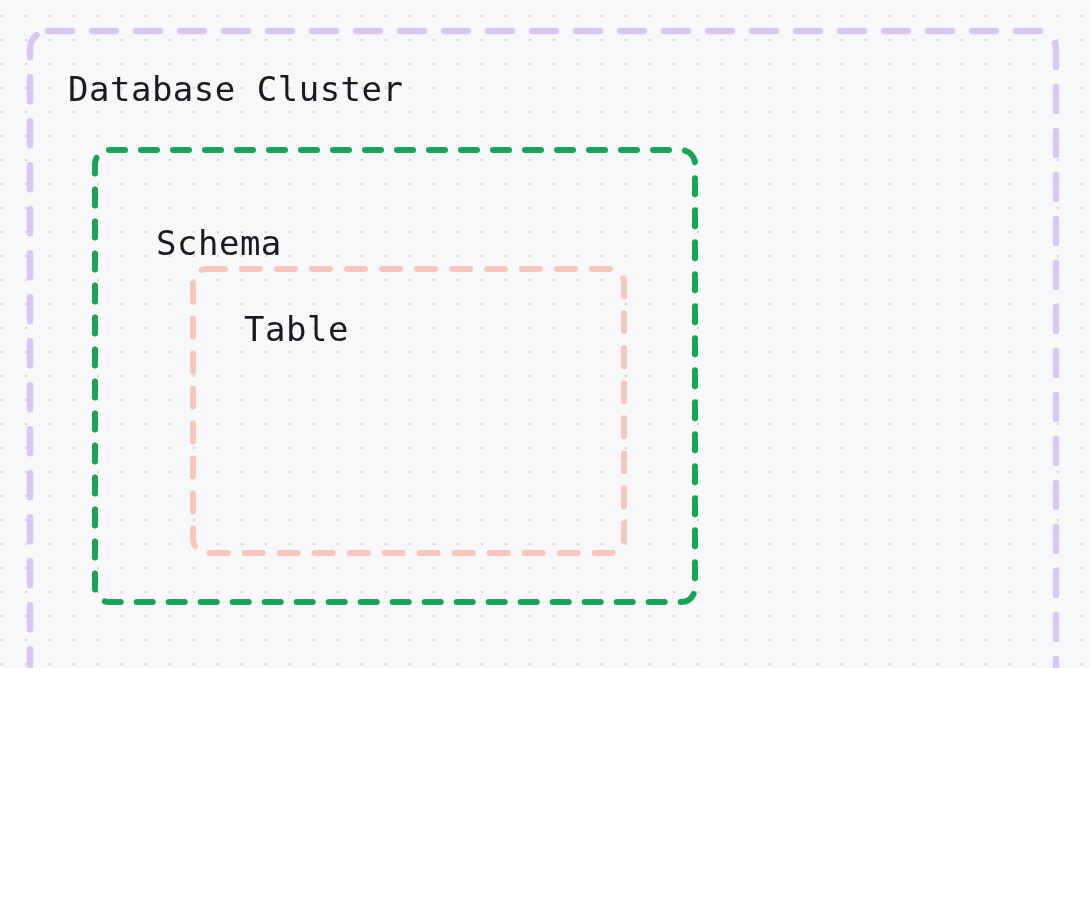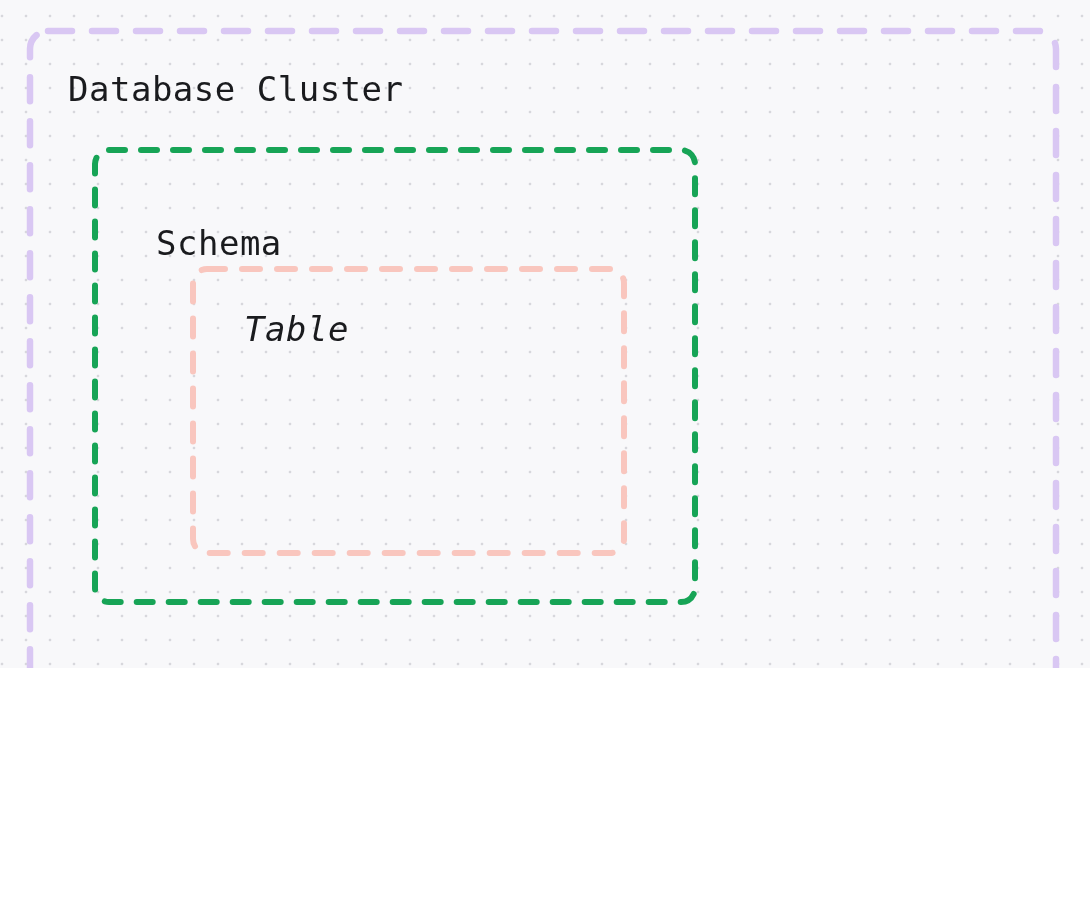--- a/index.html
+++ b/index.html
@@ -42,21 +42,21 @@
     position: absolute;
     color: #1a1b1e;
     font-size: 34px;
     font-weight: 500;
     line-height: 1;
     white-space: nowrap;
     letter-spacing: 0.5px;
   }
   .label-cluster { left: 68px;  top: 72px;  }
   .label-schema  { left: 156px; top: 193px; margin-top: 33px; }
-  .label-table   { left: 244px; top: 312px; font-style: italic; }
+  .label-table   { left: 244px; top: 312px; }
 </style>
 </head>
 <body>
 
 <div class="canvas">
 
   <svg class="borders" viewBox="0 0 1090 900" xmlns="http://www.w3.org/2000/svg">
     <rect class="box-cluster" x="30" y="31" width="1026" height="834" rx="18" stroke="#d9c7f3"></rect>
     <rect class="box-schema" x="95" y="150" width="600" height="452" rx="14" stroke="#17a456"></rect>
     <rect class="box-table" x="193" y="269" width="431" height="284" rx="14" stroke="#f9c6be"></rect>

